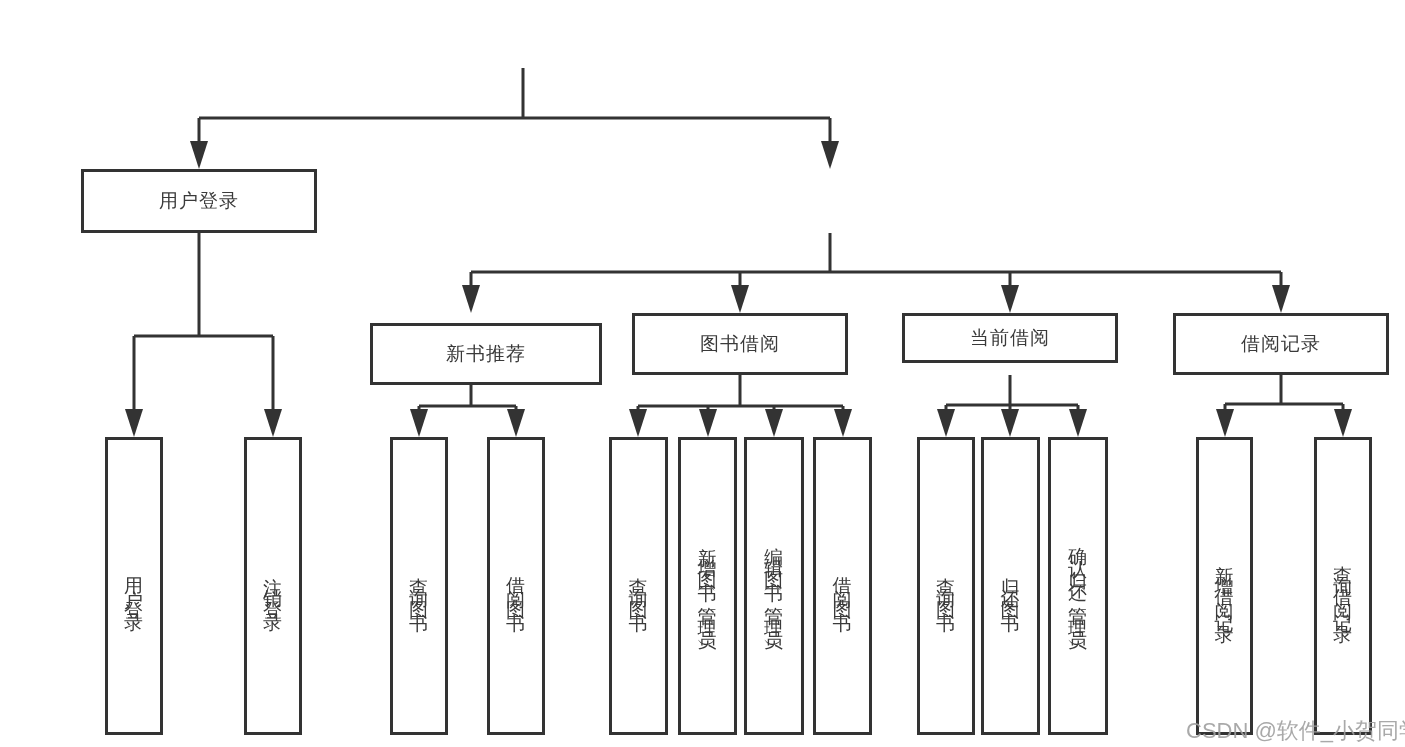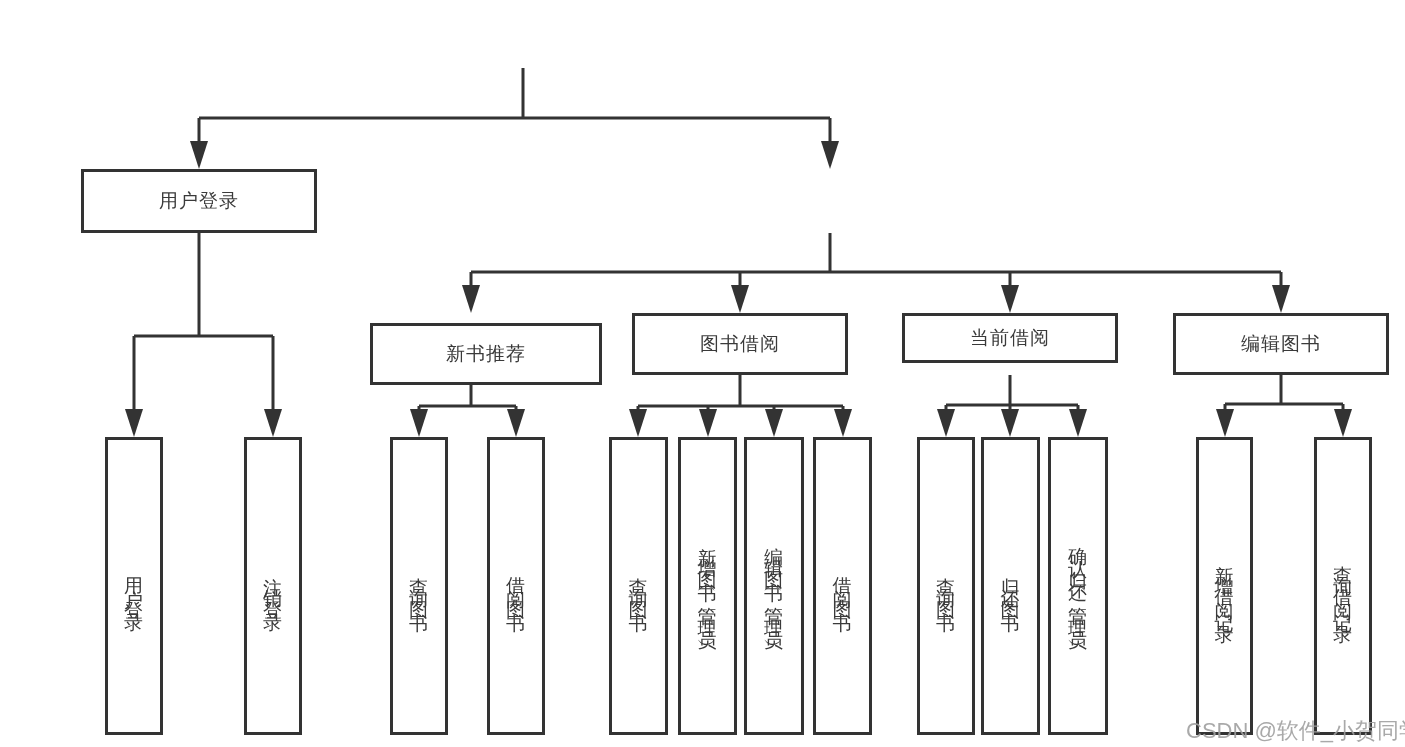--- a/index.html
+++ b/index.html
@@ -75,21 +75,21 @@
   <div class="box box-h" style="left:370px;top:313px;width:232px;height:62px;margin-top:10px;">
     <span>新书推荐</span>
   </div>
   <div class="box box-h" style="left:632px;top:313px;width:216px;height:62px;font-family:Liberation Mono, monospace;">
     <span>图书借阅</span>
   </div>
   <div class="box box-h" style="left:902px;top:313px;width:216px;height:50px;">
     <span>当前借阅</span>
   </div>
   <div class="box box-h" style="left:1173px;top:313px;width:216px;height:62px;">
-    <span>编辑图书</span>
+    <span>借阅记录</span>
   </div>
 
   <div class="box box-v" style="left:105px;top:437px;width:58px;height:298px;">
     <span>用户登录</span>
   </div>
   <div class="box box-v" style="left:244px;top:437px;width:58px;height:298px;">
     <span>注销登录</span>
   </div>
 
   <div class="box box-v" style="left:390px;top:437px;width:58px;height:298px;">

